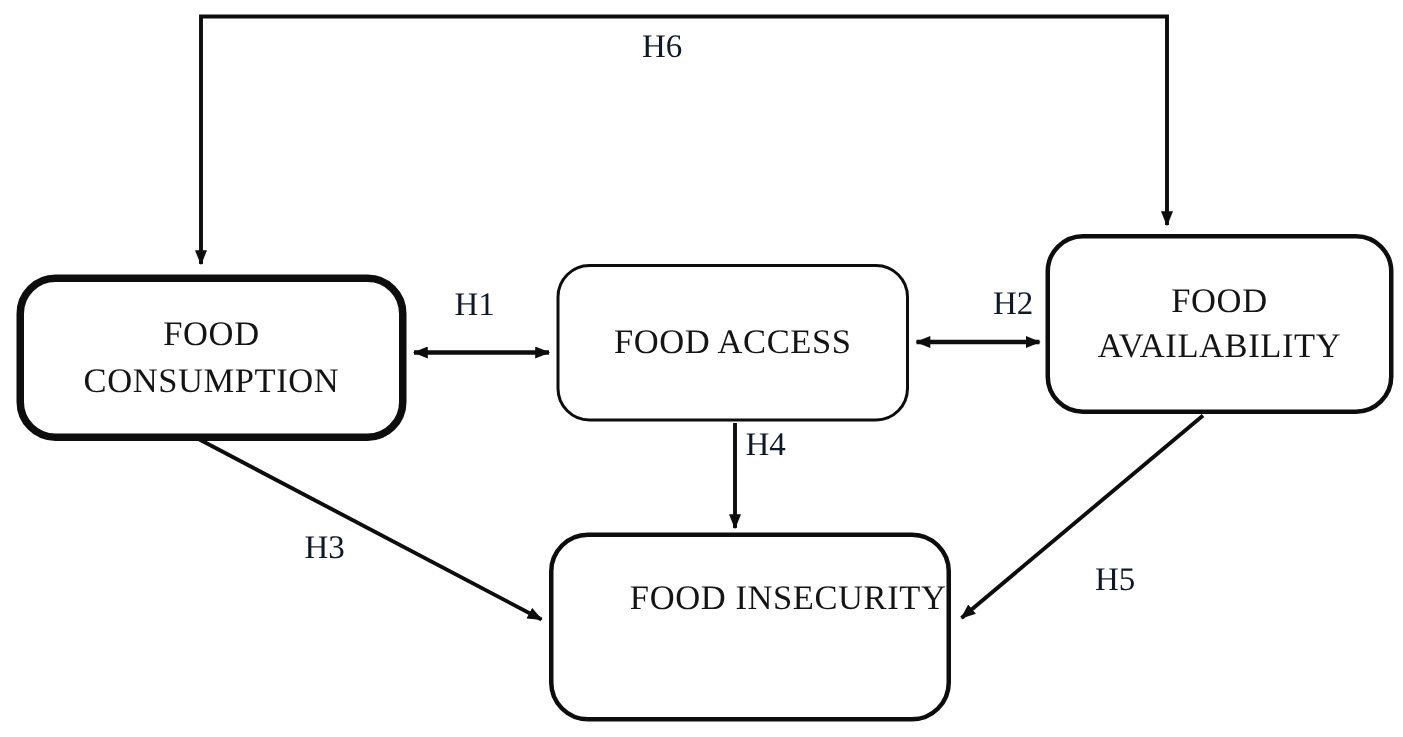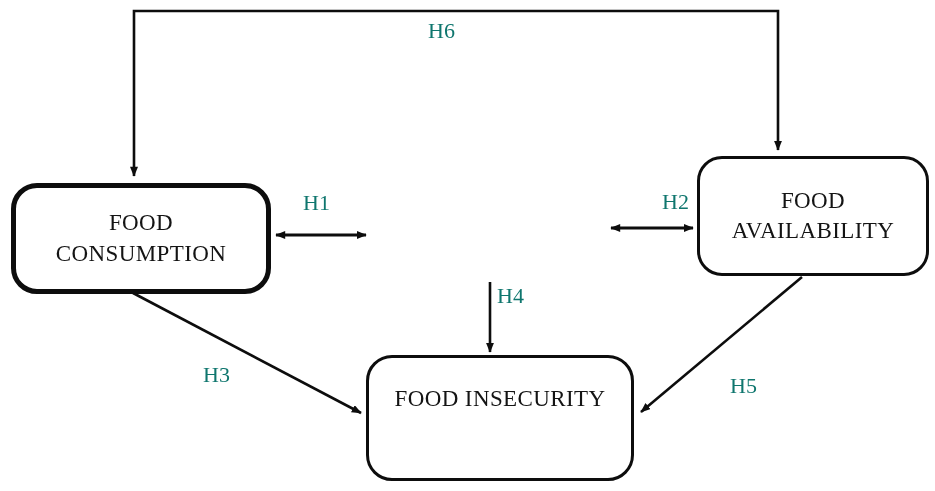--- a/index.html
+++ b/index.html
@@ -72,30 +72,31 @@
   #node-food-insecurity {
     left: 366px;
     top: 355px;
     width: 268px;
     height: 126px;
     border-width: 3px;
     border-radius: 26px;
     font-size: 23px;
     align-items: flex-start;
     padding-top: 26px;
+    justify-content: flex-end;
   }
   .edge-label {
     position: absolute;
     font-size: 22px;
-    color: #0f766e;
+    color: #0f172a;
     white-space: nowrap;
   }
   #label-h1 { left: 303px; top: 190px; }
   #label-h2 { left: 630px; top: 189px; margin-left: 32px; }
-  #label-h3 { left: 203px; top: 362px; text-align: right; }
+  #label-h3 { left: 203px; top: 352px; text-align: right; }
   #label-h4 { left: 497px; top: 283px; }
   #label-h5 { left: 730px; top: 351px; margin-top: 22px; }
   #label-h6 { left: 428px; top: 18px; }
 </style>
 </head>
 <body>
 
 <div id="diagram-root">
 
   <svg id="diagram-svg" viewBox="0 0 935 491">
@@ -119,20 +120,23 @@
     <path d="M 490 282 L 490 352" fill="none" stroke="#0d0d0d" stroke-width="2.6" marker-end="url(#arrow-end)"></path>
 
     <path d="M 802 277 L 641 412" fill="none" stroke="#0d0d0d" stroke-width="2.6" marker-end="url(#arrow-end)"></path>
   </svg>
 
   <div class="node-box" id="node-food-consumption">
     <span class="node-label">FOOD
 CONSUMPTION</span>
   </div>
 
+  <div class="node-box" id="node-food-access">
+    <span class="node-label">FOOD ACCESS</span>
+  </div>
 
   <div class="node-box" id="node-food-availability">
     <span class="node-label">FOOD
 AVAILABILITY</span>
   </div>
 
   <div class="node-box" id="node-food-insecurity">
     <span class="node-label">FOOD INSECURITY</span>
   </div>
 

